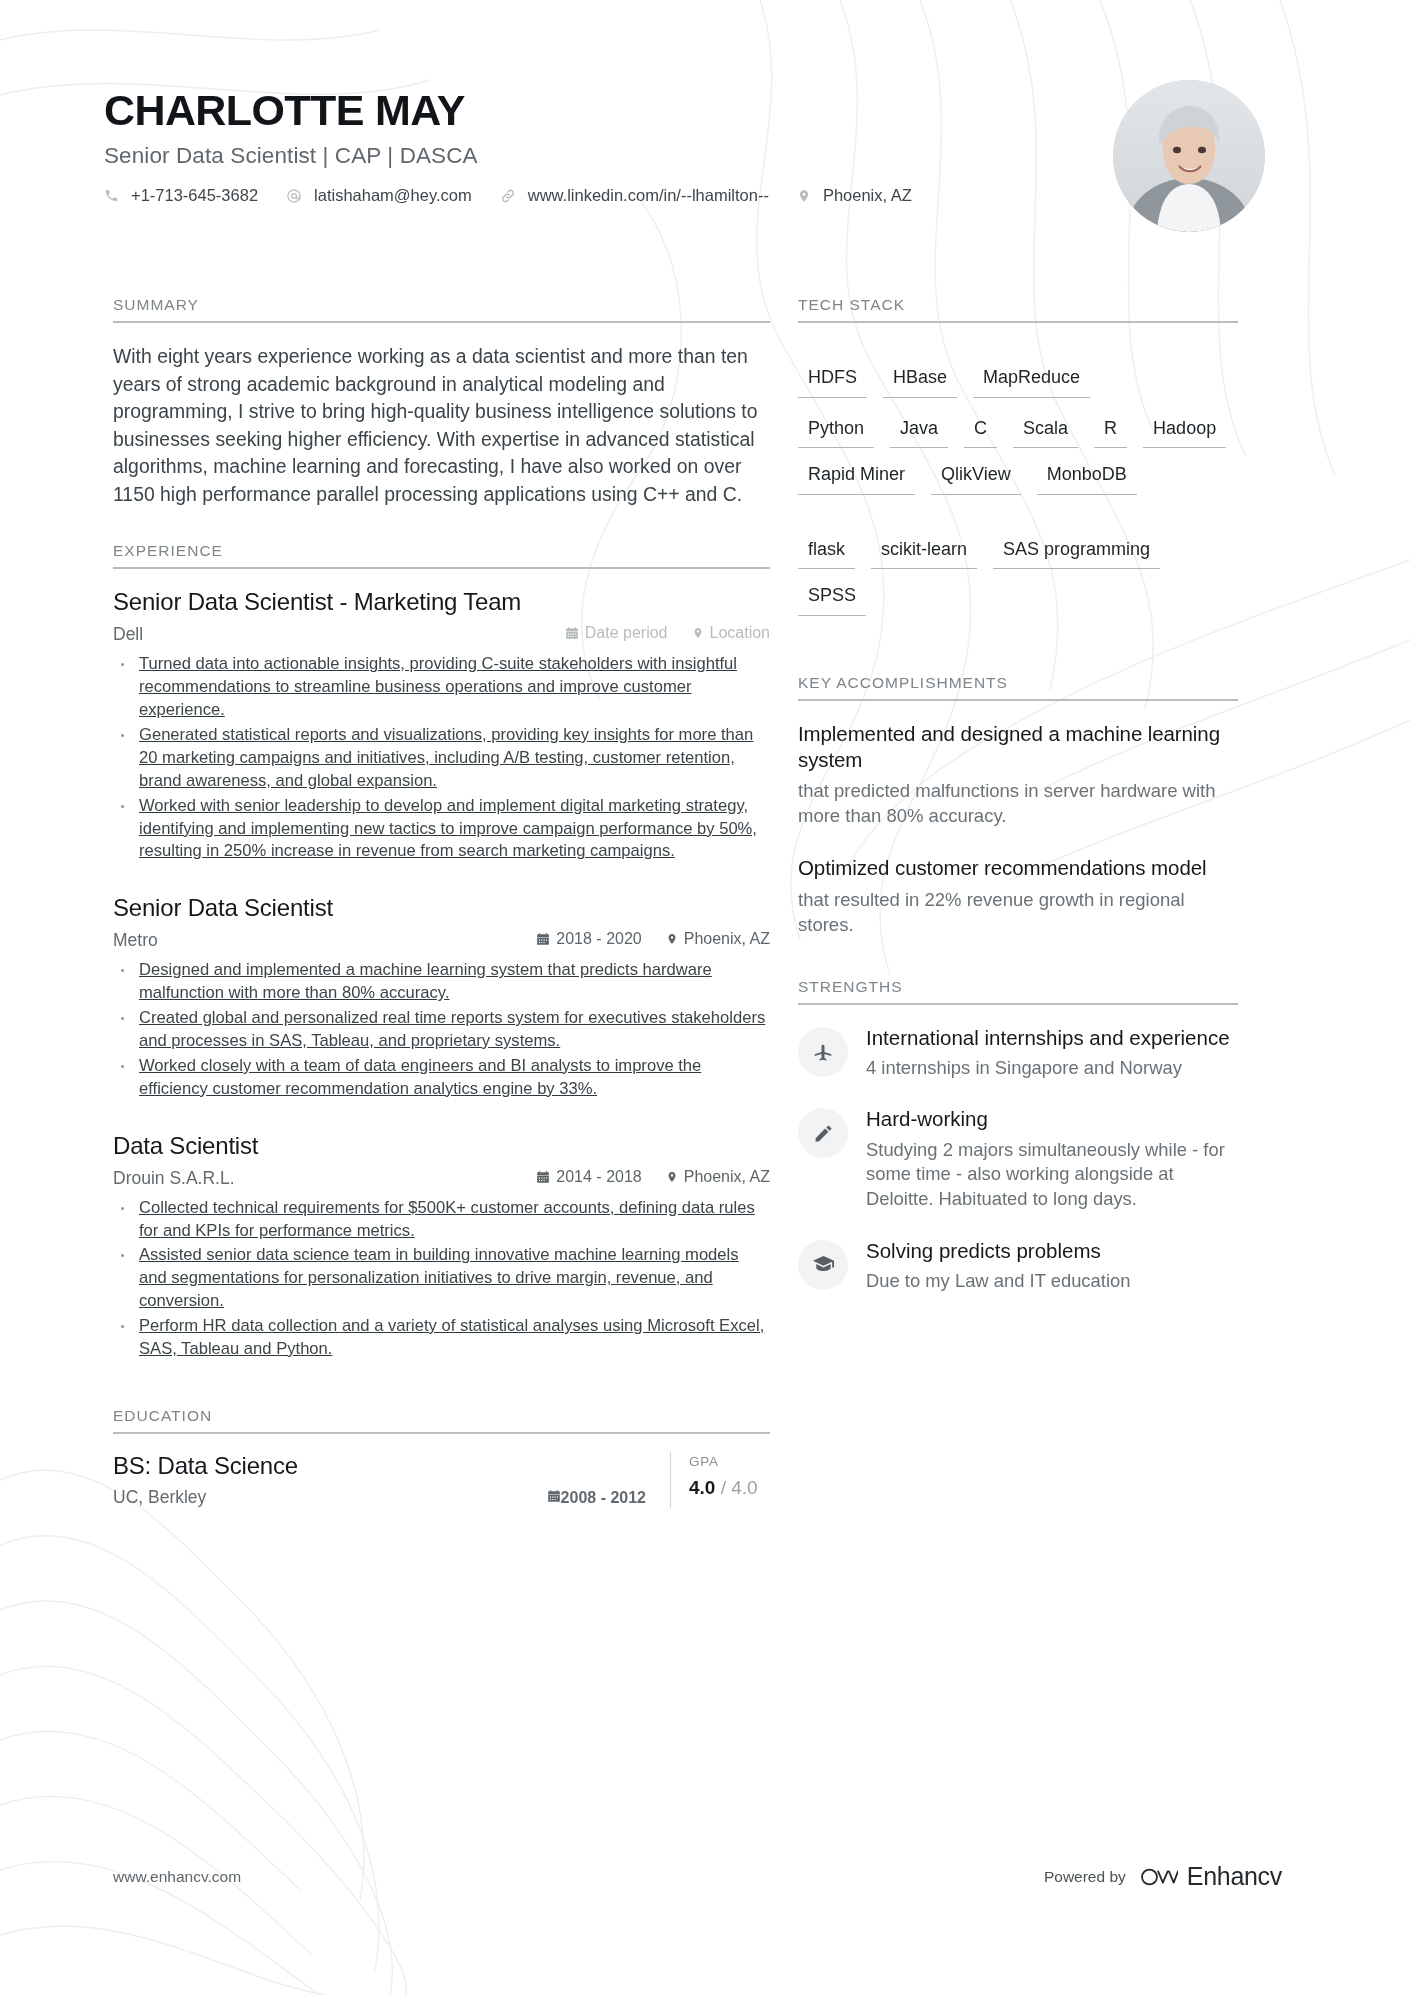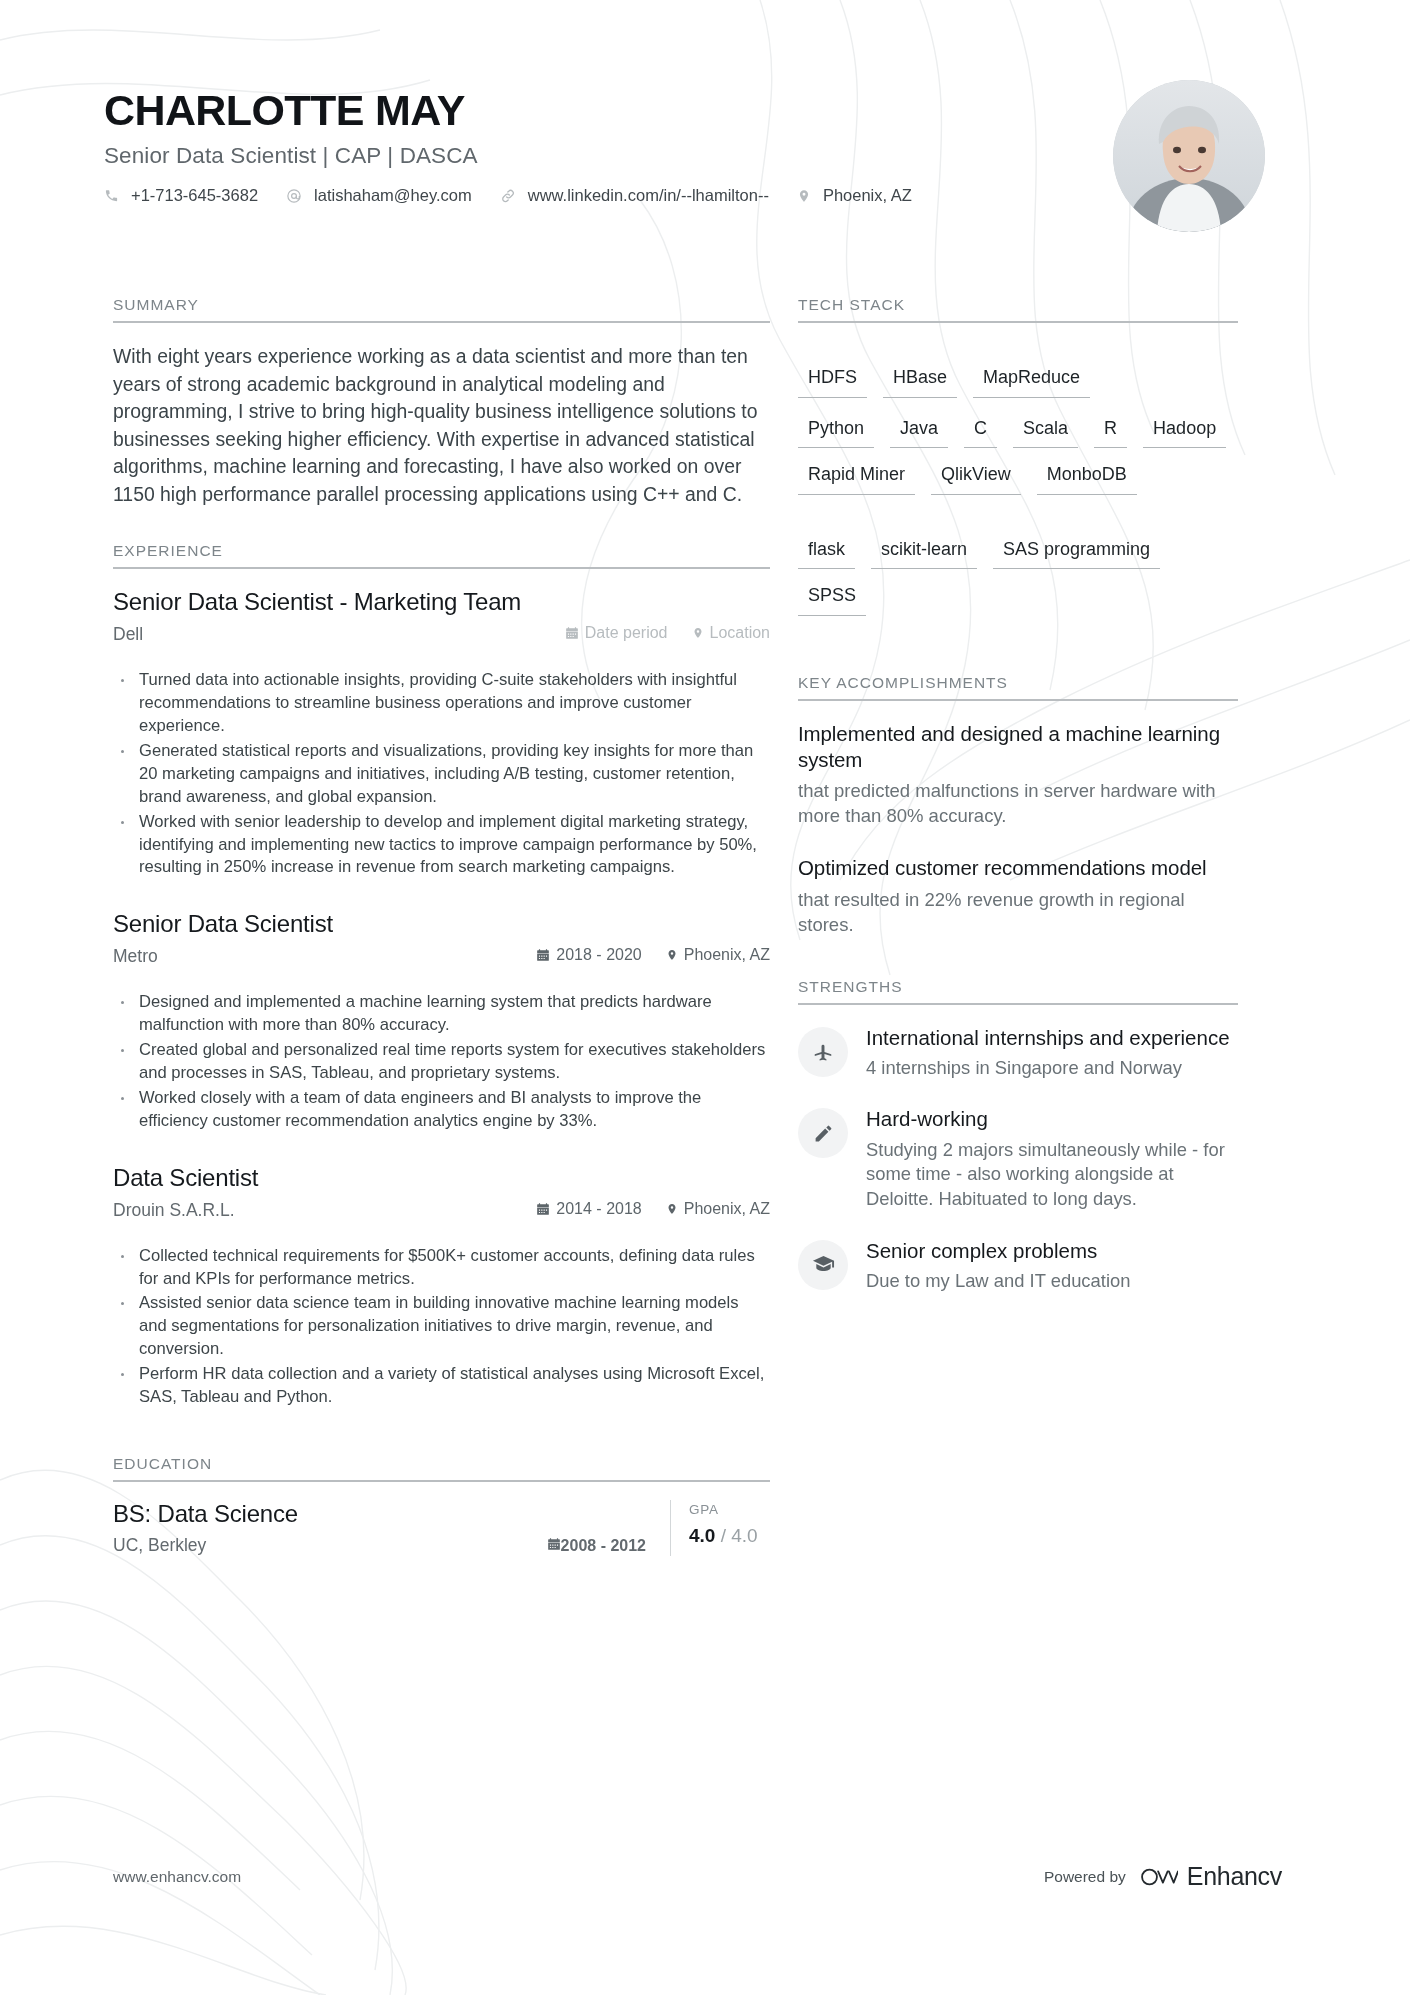--- a/index.html
+++ b/index.html
@@ -121,21 +121,21 @@
     display: flex;
     align-items: center;
     gap: 24px;
     font-size: 16px;
     color: #5d656a;
   }
   .meta-right.placeholder { color: #b7bcbf; }
   .meta-chip { display: flex; align-items: center; gap: 6px; }
   .meta-chip .mi { display: flex; align-items: center; color: inherit; }
 
-  ul.bullets { margin-top: 24px; list-style: none; }
+  ul.bullets { margin-top: 8px; list-style: none; text-decoration: underline; }
   ul.bullets li {
     position: relative;
     padding-left: 26px;
     font-size: 16.6px;
     line-height: 1.38;
     color: #3d4549;
     margin-bottom: 2px;
   }
   ul.bullets li::before {
     content: "";
@@ -545,21 +545,21 @@
       </div>
 
       <div class="str">
         <div class="str-icon">
           <svg width="23" height="23" viewBox="0 0 24 24" fill="currentColor">
               <path d="M12 3 1 8.2l11 5.2 9-4.2v5.9h2V8.2L12 3z"></path>
               <path d="M4.5 11.6v3.9c0 1.9 3.4 3.4 7.5 3.4s7.5-1.5 7.5-3.4v-3.9L12 15.1l-7.5-3.5z"></path>
             </svg>
         </div>
         <div class="str-body">
-          <div class="str-title">Senior complex problems</div>
+          <div class="str-title">Solving predicts problems</div>
           <div class="str-desc">Due to my Law and IT education</div>
         </div>
       </div>
     </div>
 
   </div>
 
   <div class="footer content">
     <div class="footer-url">www.enhancv.com</div>
     <div class="footer-brand">

